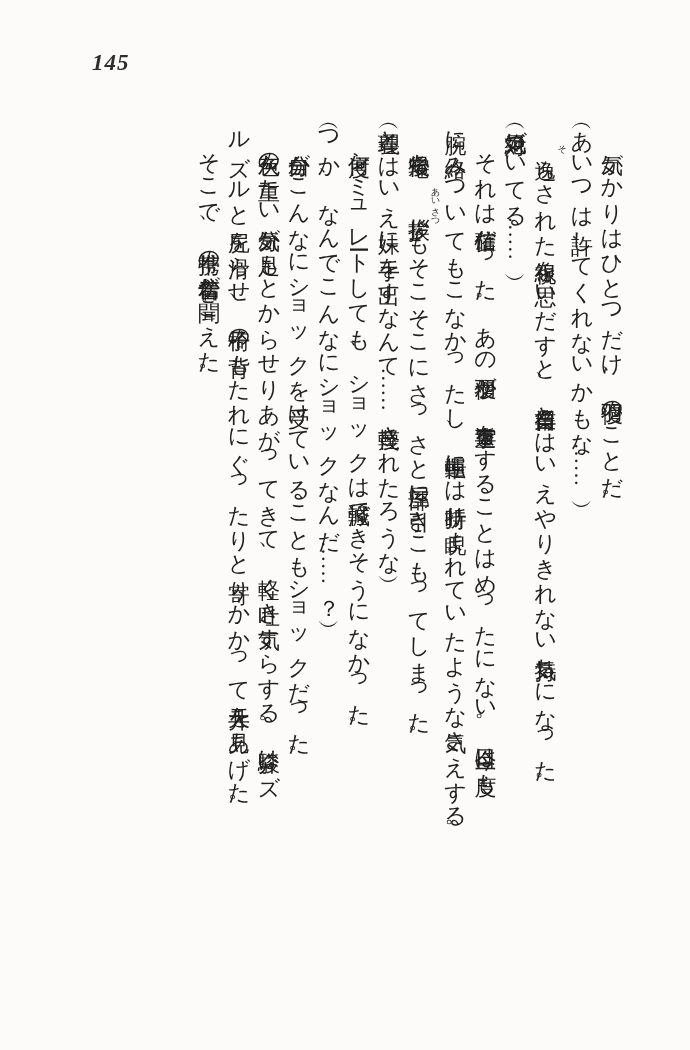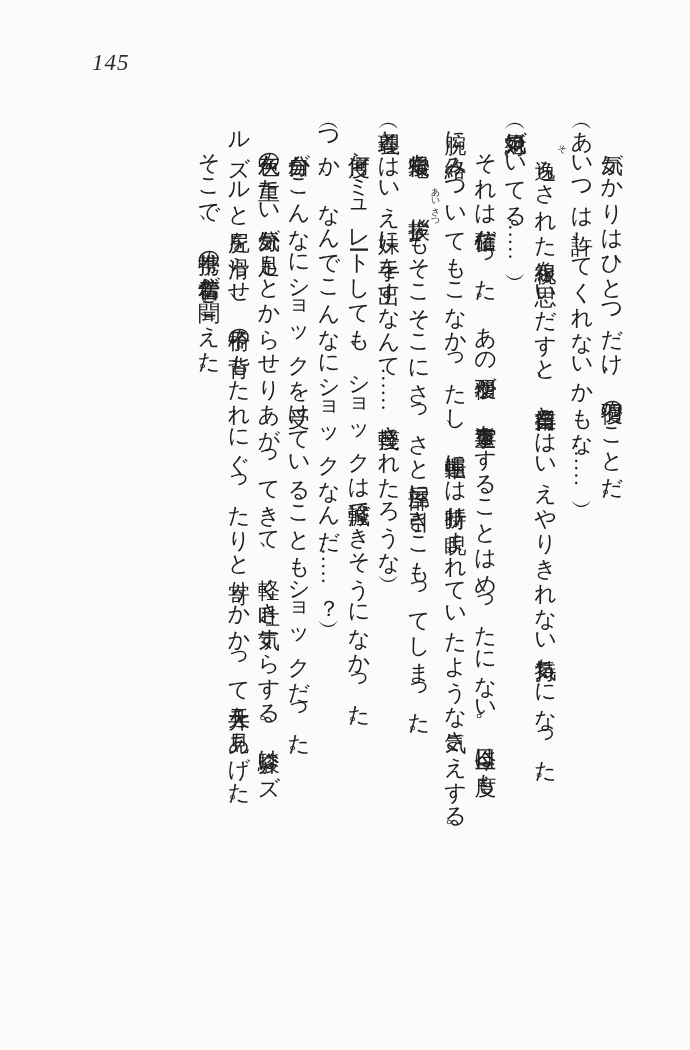--- a/index.html
+++ b/index.html
@@ -17,20 +17,21 @@
     font-family: "Liberation Serif", "DejaVu Serif", serif;
   }
   .page-number {
     position: absolute;
     left: 92px;
     top: 50px;
     font-size: 23px;
     font-style: italic;
     color: #2e2e2e;
     letter-spacing: 1px;
+    font-weight: bold;
   }
   .text-block {
     position: absolute;
     top: 116px;
     right: 63px;
     height: 842px;
     writing-mode: vertical-rl;
     text-orientation: mixed;
     font-size: 22px;
     line-height: 30px;

